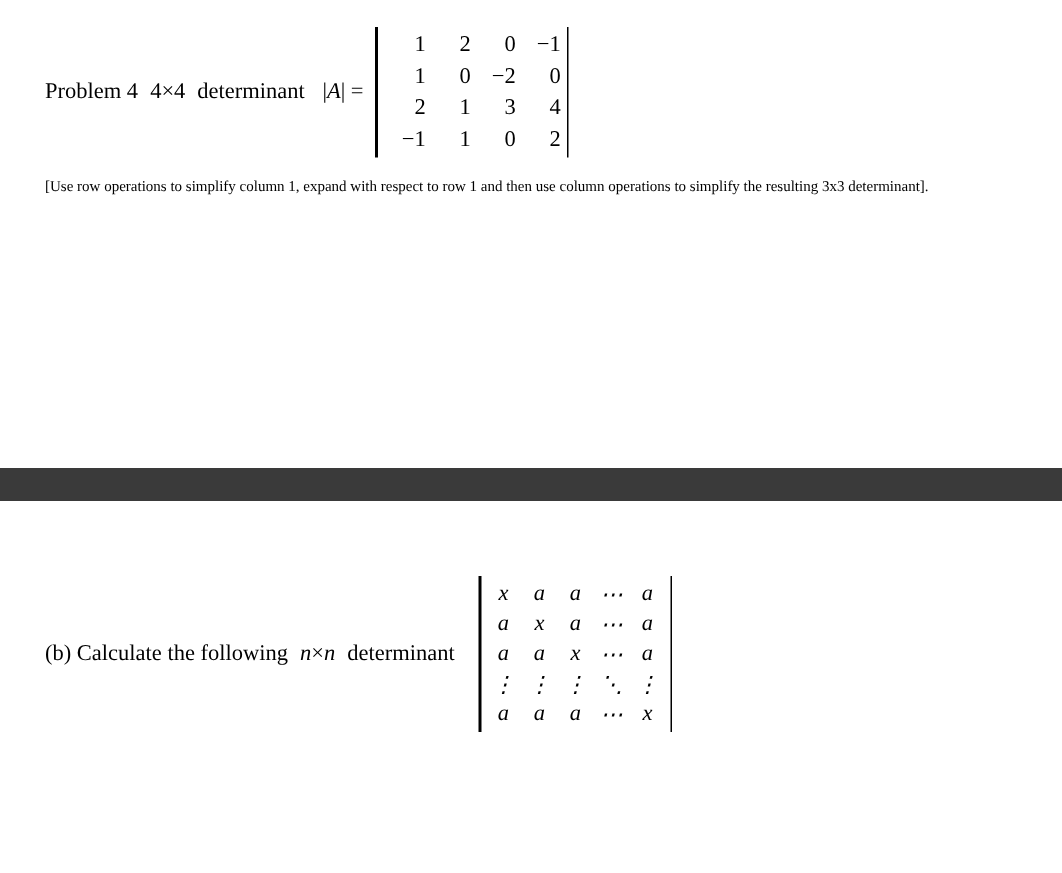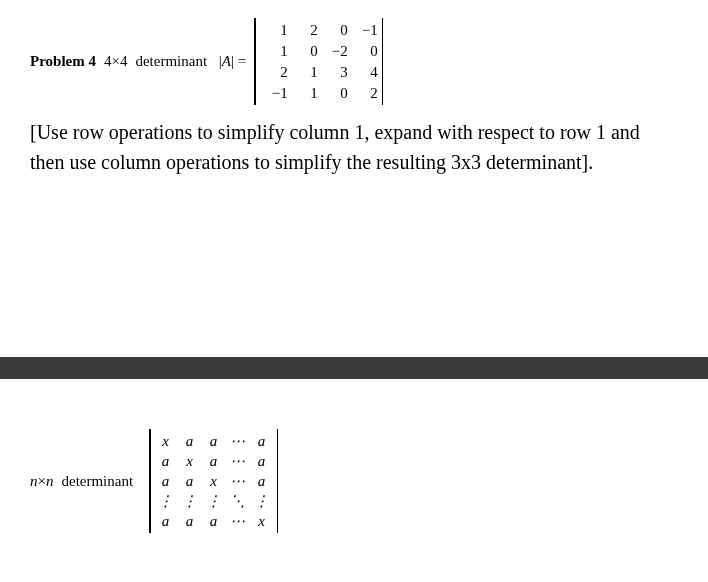--- a/index.html
+++ b/index.html
@@ -18,21 +18,21 @@
 
     .problem-4a {
       display: flex;
       align-items: center;
       flex-wrap: nowrap;
       gap: 4px;
       margin-bottom: 6px;
     }
 
     .problem-label {
-      font-weight: bold;
+      font-weight: normal;
       white-space: nowrap;
       margin-right: 4px;
     }
 
     .problem-text {
       white-space: nowrap;
       margin-right: 4px;
     }
 
     .matrix-grid {
@@ -47,21 +47,21 @@
     }
 
     .matrix-cell {
       text-align: right;
       min-width: 20px;
     }
 
     .instructions {
       margin-top: 12px;
       line-height: 1.5;
-      font-size: 20px;
+      font-size: 10px;
     }
 
     .divider {
       width: 100%;
       height: 22px;
       background: #3a3a3a;
       margin-top: 180px;
     }
 
     .page-bottom {
@@ -146,20 +146,21 @@
 
   <div class="instructions">[Use row operations to simplify column 1, expand with respect to row 1 and then use column operations to simplify the resulting 3x3 determinant].</div>
 
 </div>
 
 <div class="divider"></div>
 
 <div class="page-bottom">
 
   <div class="problem-4b">
+    <span class="problem-text">(b) Calculate the following</span>
     <span class="problem-text"><em>n</em>×<em>n</em></span>
     <span class="problem-text">determinant</span>
 
     <div class="det-wrapper" style="margin-left:8px;">
       <div class="pipe"></div>
       <div class="matrix-nxn">
         <span class="matrix-cell"><em>x</em></span>
         <span class="matrix-cell"><em>a</em></span>
         <span class="matrix-cell"><em>a</em></span>
         <span class="matrix-cell">⋯</span>

